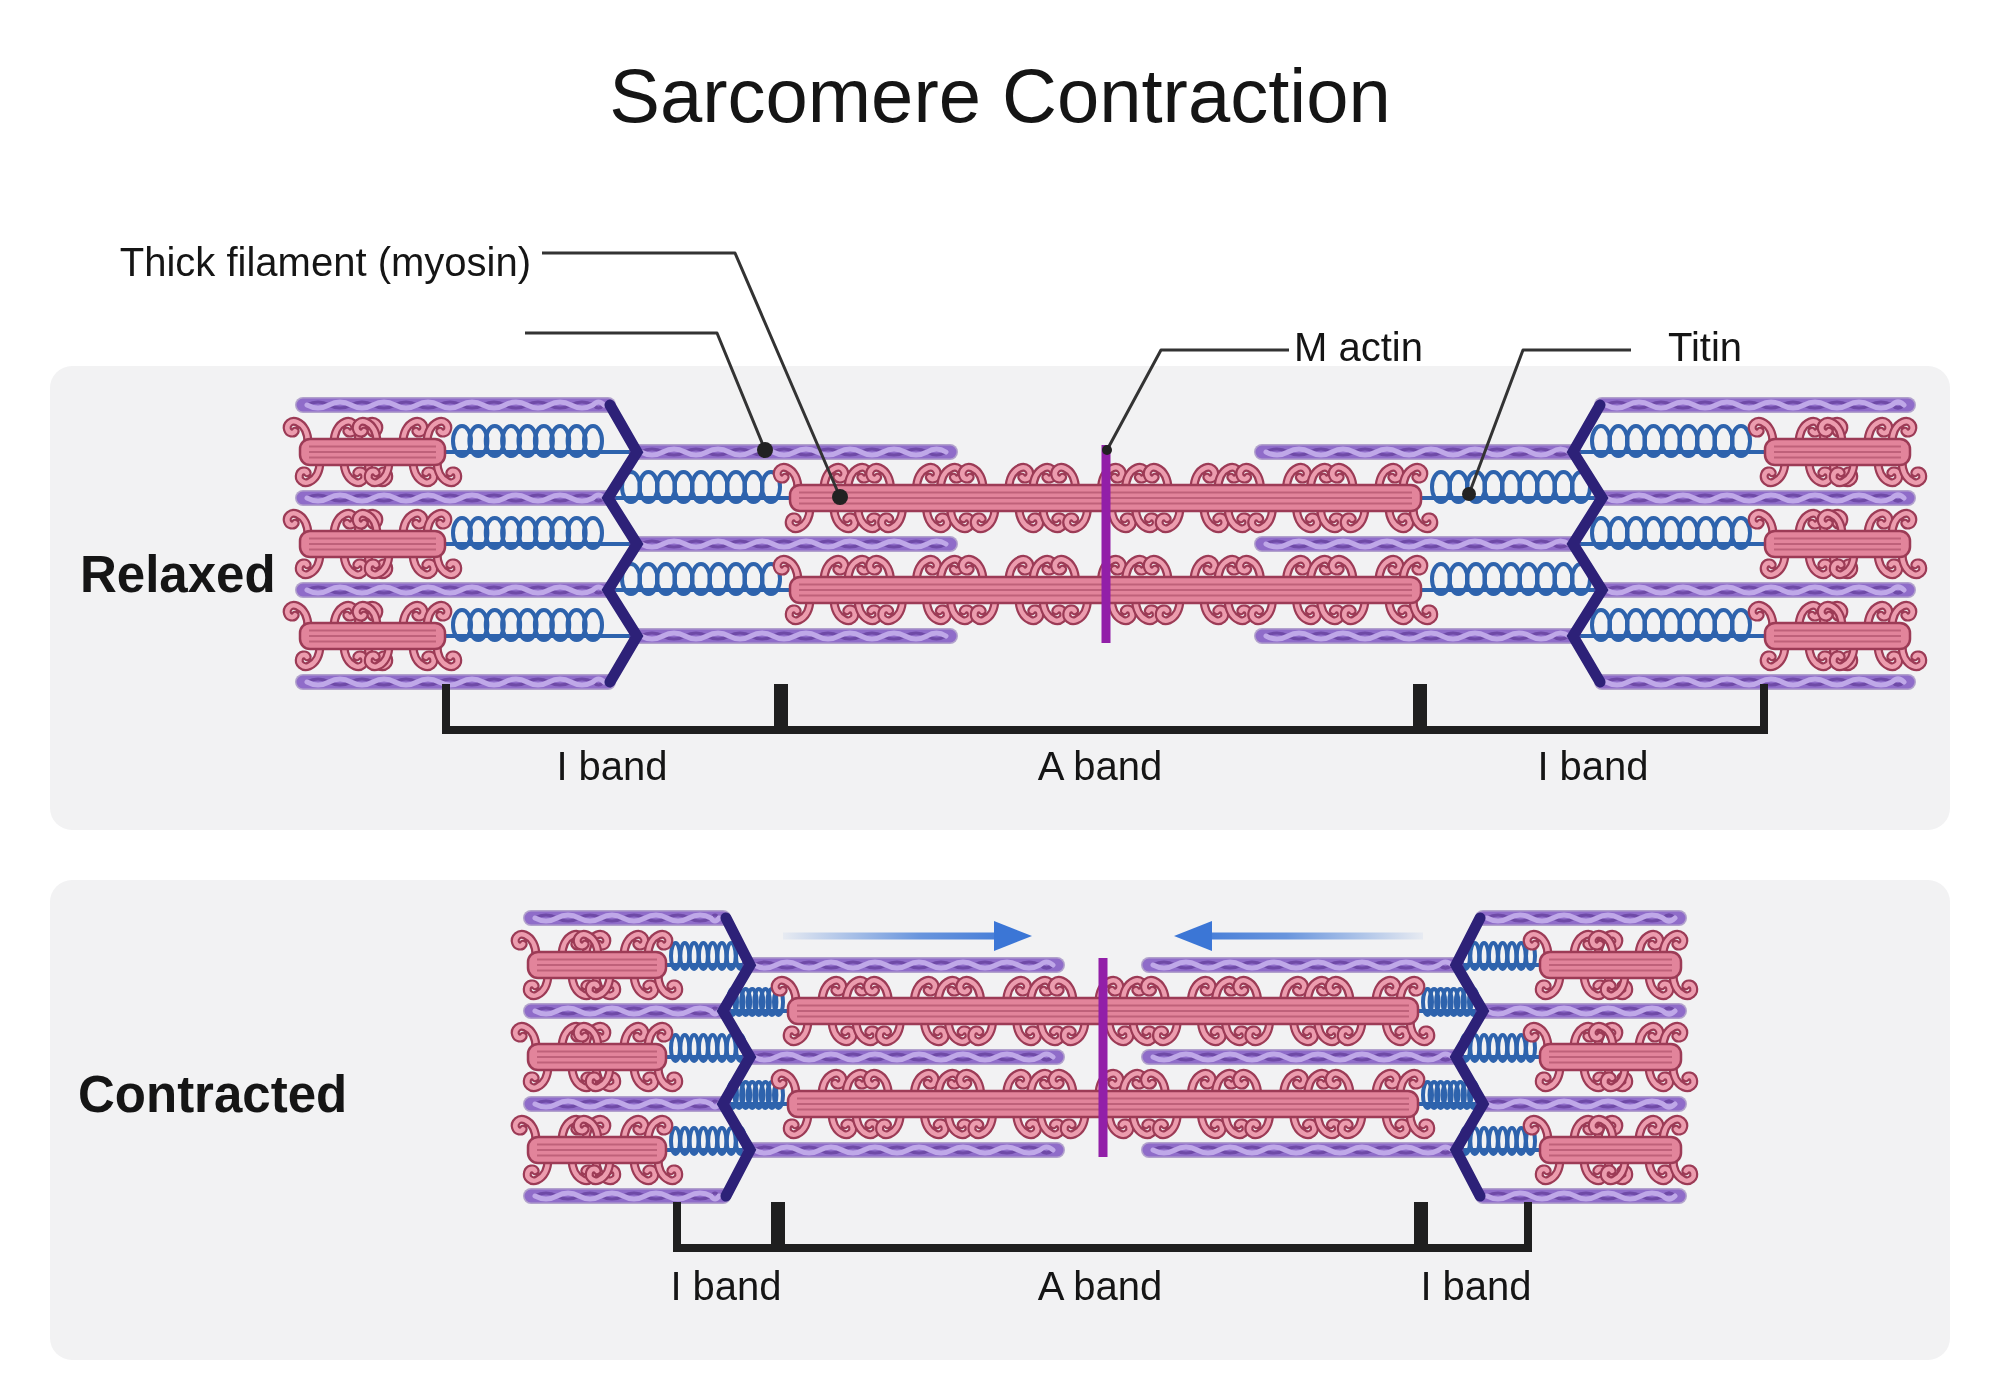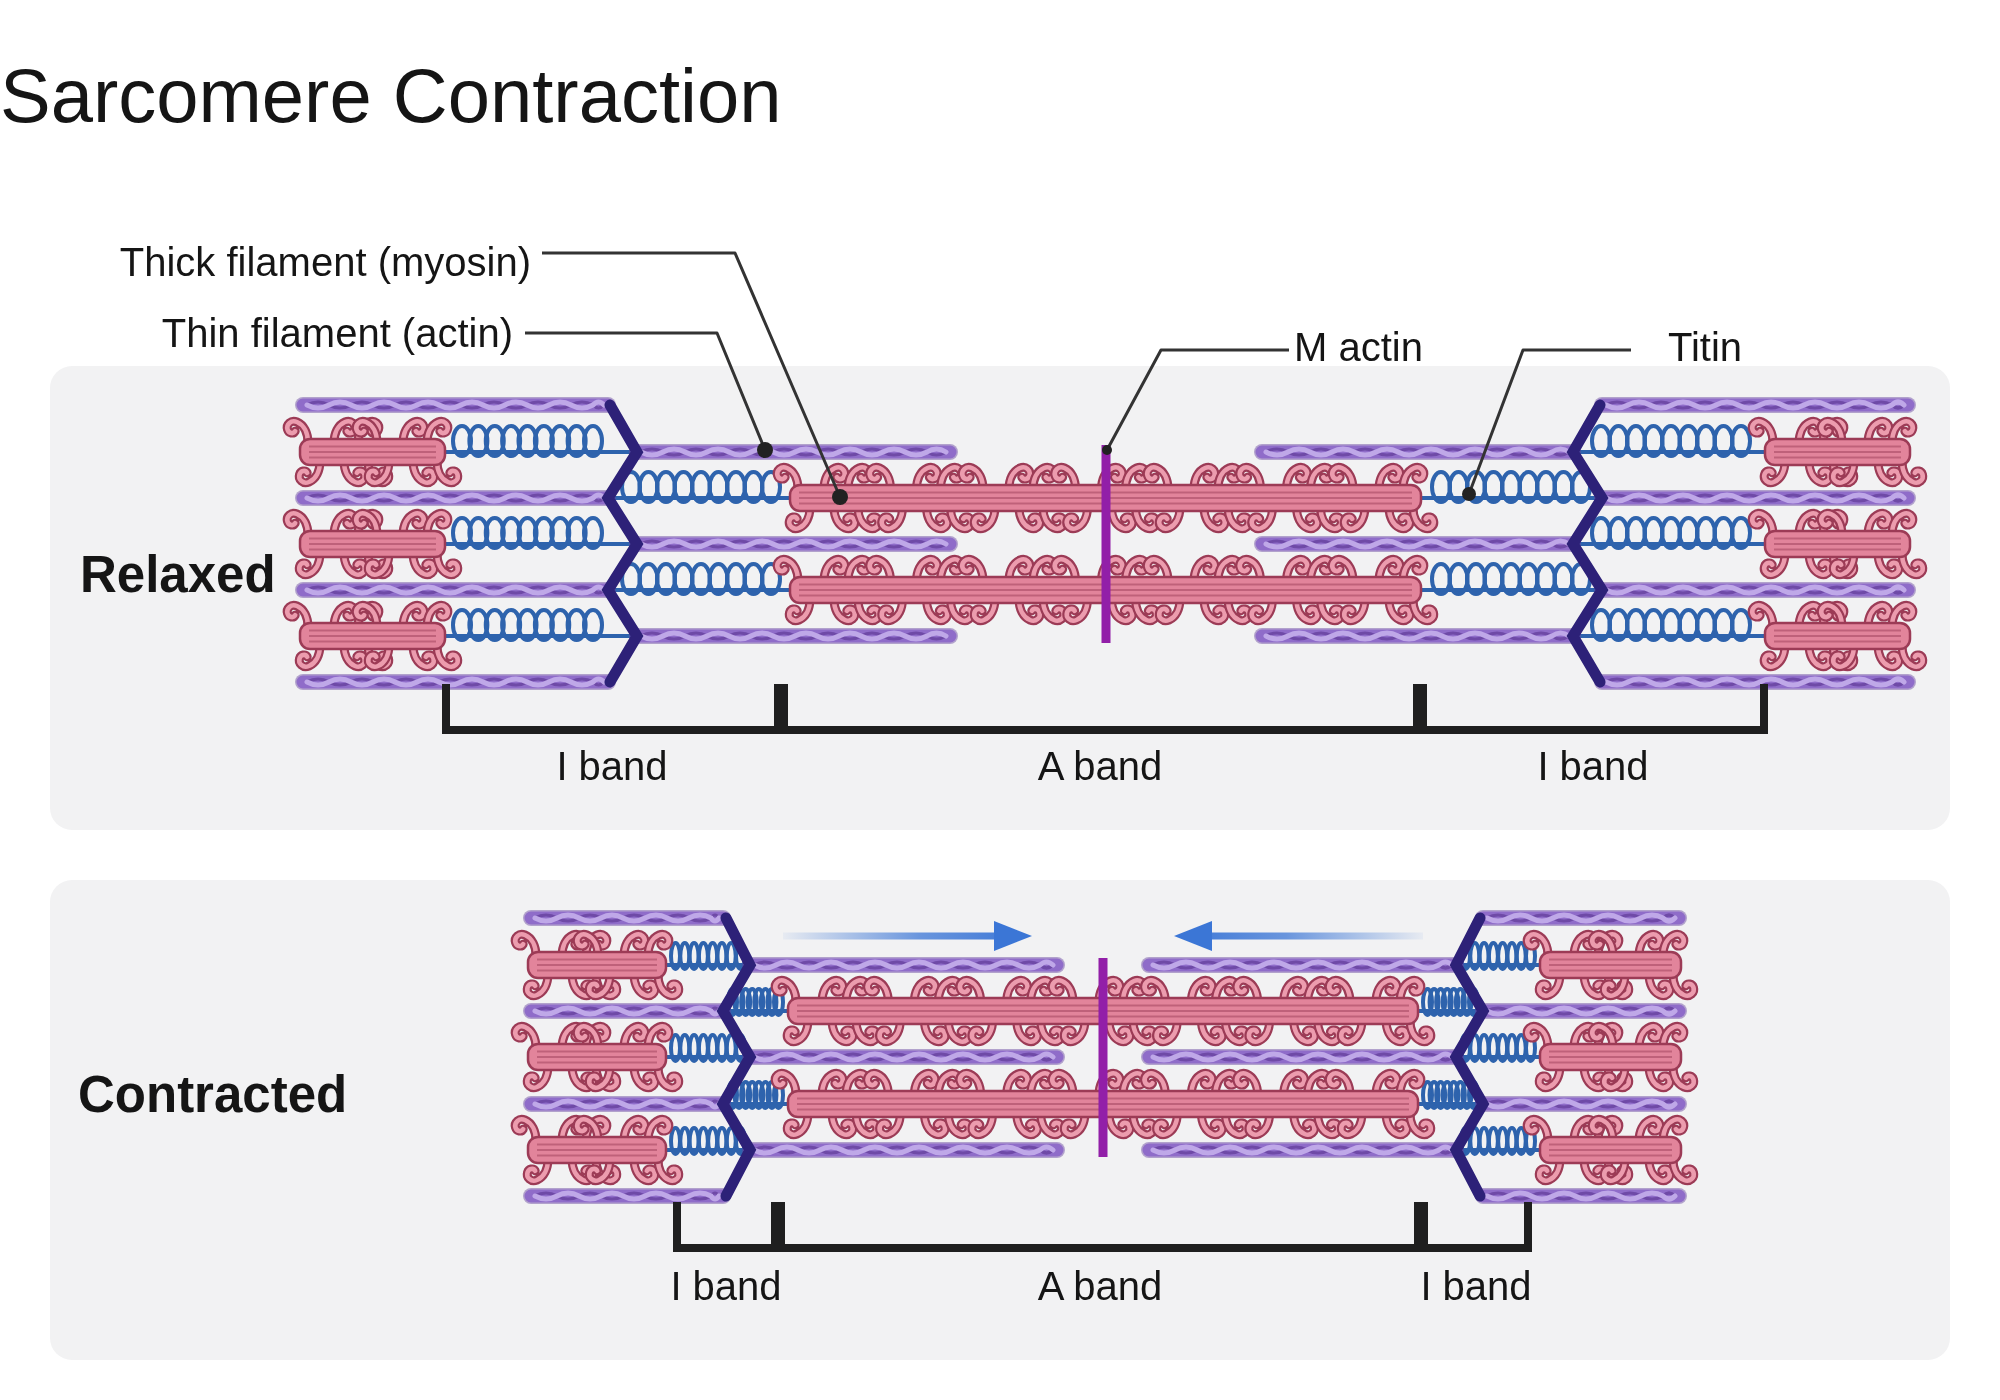--- a/index.html
+++ b/index.html
@@ -2,21 +2,21 @@
 <html><head>
 <meta charset="utf-8">
 <style>
   html,body{margin:0;padding:0;background:#fff;}
   .stage{
     position:relative;width:2000px;height:1400px;background:#ffffff;overflow:hidden;
     font-family:"Liberation Sans", sans-serif;color:#141414;
   }
   .stage svg.fig{position:absolute;left:0;top:0;}
   .lbl{position:absolute;line-height:1;white-space:nowrap;color:#151515;}
-  .title{left:0;right:0;top:58px;text-align:left;font-size:76px;font-weight:normal;letter-spacing:0px;}
+  .title{left:0;right:0;top:58px;text-align:center;font-size:76px;font-weight:normal;letter-spacing:0px;}
   .ann{font-size:40px;}
   .panel-name{font-size:51px;font-weight:bold;}
 </style>
 </head>
 <body>
 
 <div class="stage">
   <svg class="fig" width="2000" height="1400" viewBox="0 0 2000 1400">
       <defs>
         <g id="heads">
@@ -648,19 +648,18 @@
       </g>
       <g>
         <polyline points="1631,350 1523,350 1469,494" fill="none" stroke="#333333" stroke-width="3" stroke-linejoin="round"></polyline>
         <circle cx="1469" cy="494" r="7" fill="#222"></circle>
       </g>
     </svg>
 
   <div class="lbl title">Sarcomere Contraction</div>
 
   <div class="lbl ann" style="right:1469px;top:242px;">Thick filament (myosin)</div>
-  <div class="lbl ann" style="right:1487px;top:313px;">Thin filament (actin)</div>
   <div class="lbl ann" style="left:1294px;top:327px;">M actin</div>
   <div class="lbl ann" style="left:1641px;top:327px;margin-left:27px;">Titin</div>
 
   <div class="lbl panel-name" style="left:80px;top:549px;">Relaxed</div>
   <div class="lbl panel-name" style="left:78px;top:1069px;text-align:center;">Contracted</div>
 </div>
 
 </body></html>

